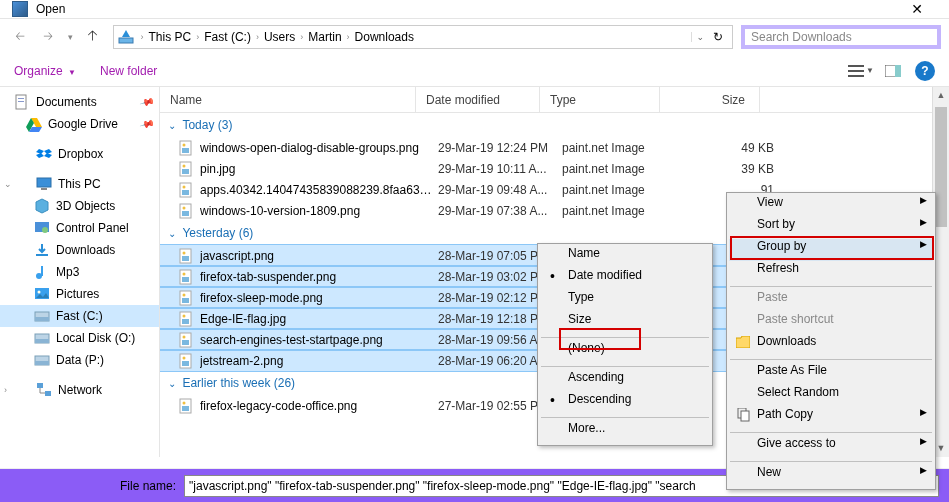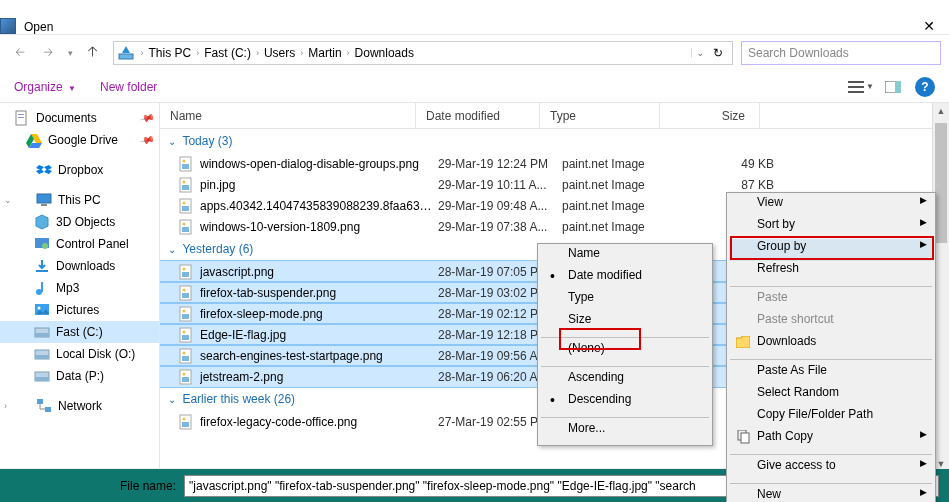--- a/index.html
+++ b/index.html
@@ -1,33 +1,33 @@
 <!DOCTYPE html>
 <html><head>
 <meta charset="utf-8">
 <style>
 * { margin: 0; padding: 0; box-sizing: border-box; font-family: "Segoe UI", Tahoma, sans-serif; font-size: 12px; }
 body { background: #fff; width: 949px; height: 502px; overflow: hidden; position: relative; }
-.titlebar { height: 35px; display: flex; align-items: flex-end; padding: 0 0; border-bottom: 1px solid #e5e5e5; }
+.titlebar { height: 19px; display: flex; align-items: center; padding: 0 12px; border-bottom: 1px solid #e5e5e5; }
 .titlebar .icon { width: 16px; height: 16px; margin-right: 8px; background: linear-gradient(135deg,#4a90d9,#2e5c8a); border:1px solid #2e5c8a;}
 .titlebar .title { flex: 1; font-size: 12px; }
 .titlebar .close { width: 40px; text-align: center; font-size: 14px; cursor: pointer; }
 .navbar { height: 36px; display: flex; align-items: center; padding: 0 8px; gap: 4px; }
 .navbtn { width: 24px; height: 24px; display: flex; align-items: center; justify-content: center; color: #888; cursor: pointer; }
 .navbtn.enabled { color: #333; }
 .downarrow-small { font-size: 9px; color: #888; margin: 0 4px; }
 .uparrow { font-size: 14px; color: #1979ca; cursor: pointer; }
 .addressbar { flex: 1; height: 24px; border: 1px solid #ccc; display: flex; align-items: center; padding: 0 4px; margin: 0 4px; }
 .addressbar .disk-icon { width: 16px; height: 16px; margin-right: 4px; }
 .breadcrumb { display: flex; align-items: center; flex: 1; overflow: hidden; }
 .crumb { padding: 0 2px; cursor: pointer; white-space: nowrap; }
 .crumb-sep { color: #888; padding: 0 3px; font-size: 9px; }
 .addr-drop { color: #666; font-size: 9px; padding: 0 4px; border-left: 1px solid #ddd; margin-left: 4px; cursor:pointer;}
 .refresh { width: 20px; text-align: center; cursor: pointer; }
-.searchbox { width: 200px; height: 24px; border: 1px solid #c4b5fd; display: flex; align-items: center; padding: 0 6px; color: #888; }
+.searchbox { width: 200px; height: 24px; border: 4px solid #c4b5fd; display: flex; align-items: center; padding: 0 6px; color: #888; }
 .toolbar { height: 32px; display: flex; align-items: center; padding: 0 14px; border-bottom: 1px solid #e5e5e5; }
 .toolbtn { color: #a21caf; cursor: pointer; margin-right: 24px; }
 .toolbtn .tri { font-size: 8px; margin-left: 2px; }
 .tool-spacer { flex: 1; }
 .viewbtn { width: 28px; height: 24px; display: flex; align-items: center; justify-content: center; color: #555; cursor: pointer; margin-left: 4px; }
 .helpbtn { width: 20px; height: 20px; border-radius: 50%; background: #1979ca; color: #fff; display: flex; align-items: center; justify-content: center; font-weight: bold; margin-left: 8px; cursor:pointer;}
 .body { display: flex; height: 370px; }
 .sidebar { width: 160px; border-right: 1px solid #e5e5e5; padding: 4px 0; overflow: hidden; }
 .side-item { display: flex; align-items: center; height: 22px; padding-left: 36px; cursor: pointer; position: relative; }
 .side-item.sel { background: #cde8ff; }
@@ -49,21 +49,21 @@
 .row.sel { background: #cde8ff; outline:1px solid #8cc7f7;}
 .row .ficon { width: 16px; height: 16px; margin-right: 6px; }
 .cell-name { width: 238px; white-space: nowrap; overflow: hidden; text-overflow: ellipsis; }
 .cell-date { width: 124px; color: #333; white-space:nowrap;}
 .cell-type { width: 120px; color: #333; }
 .cell-size { width: 92px; text-align: right; color: #333; }
 .vsb { position: absolute; right: 0; top: 0; bottom: 0; width: 17px; background: #f0f0f0; border-left: 1px solid #ddd; }
 .vsb .thumb { position: absolute; left: 2px; right: 2px; top: 20px; height: 120px; background: #c1c1c1; }
 .vsb .arr { position: absolute; left:0; right:0; height:17px; text-align:center; font-size:9px; color:#666; line-height:17px; cursor:pointer;}
 .vsb .arr.up { top:0;} .vsb .arr.dn{bottom:0;}
-.filename-bar { position: absolute; left: 0; right: 0; bottom: 0; height: 34px; display: flex; align-items: center; padding: 0 10px; background:#0f766e; border-top:1px solid #eee;}
+.filename-bar { position: absolute; left: 0; right: 0; bottom: 0; height: 34px; display: flex; align-items: center; padding: 0 10px; background:#8b5cf6; border-top:1px solid #eee;}
 .filename-bar label { margin: 0 8px 0 110px; }
 .filename-bar input { flex: 1; height: 22px; border: 1px solid #888; padding: 0 4px; background:#fff;}
 .ctxmenu { position: absolute; background: #f0f0f0; border: 1px solid #a0a0a0; box-shadow: 2px 2px 4px rgba(0,0,0,.25); padding: 2px; z-index: 10; }
 .ctxmenu.c1 { left: 537px; top: 243px; width: 176px; }
 .ctxmenu.c2 { left: 726px; top: 192px; width: 210px; }
 .mitem { height: 22px; display: flex; padding: 0 20px 0 28px; cursor: pointer; position: relative; white-space:nowrap;}
 .mitem.radio::before { content:"•"; position:absolute; left:10px; font-size:14px;}
 .mitem .sub { position: absolute; right: 6px; font-size: 9px; }
 .mitem.disabled { color: #888; }
 .mitem.hl { background: #d8e6f2; }
@@ -302,21 +302,21 @@
        <span class="ficon">
             <svg width="16" height="16">
               <rect x="2" y="1" width="11" height="14" fill="#fff" stroke="#aaa"></rect>
               <rect x="4" y="8" width="7" height="5" fill="#7ab8e0"></rect>
               <circle cx="6" cy="5" r="1.5" fill="#f0c040"></circle>
             </svg>
           </span>
        <span class="cell-name">pin.jpg</span>
        <span class="cell-date">29-Mar-19 10:11 A...</span>
        <span class="cell-type">paint.net Image</span>
-       <span class="cell-size">87 KB</span>
+       <span class="cell-size">39 KB</span>
       </div>
         <div class="row ">
        <span class="ficon">
             <svg width="16" height="16">
               <rect x="2" y="1" width="11" height="14" fill="#fff" stroke="#aaa"></rect>
               <rect x="4" y="8" width="7" height="5" fill="#7ab8e0"></rect>
               <circle cx="6" cy="5" r="1.5" fill="#f0c040"></circle>
             </svg>
           </span>
        <span class="cell-name">apps.40342.14047435839088239.8faa635f-...</span>
@@ -485,21 +485,20 @@
       <span class="micon">
         <svg width="14" height="12">
           <path d="M0 2 L5 2 L6 0 L14 0 L14 12 L0 12 Z" fill="#ffd868" stroke="#d9a400"></path>
         </svg>
       </span>
       <span>Downloads</span>
     </div>
   <div class="msep"></div>
   <div class="mitem">Paste As File</div>
   <div class="mitem">Select Random</div>
-  <div class="mitem">Copy File/Folder Path</div>
   <div class="mitem">
       <span class="micon">
         <svg width="14" height="14">
           <rect x="2" y="0" width="8" height="10" fill="none" stroke="#666"></rect>
           <rect x="5" y="3" width="8" height="10" fill="#fff" stroke="#666"></rect>
         </svg>
       </span>
       <span>Path Copy</span>
       <span class="sub">▶</span>
     </div>

